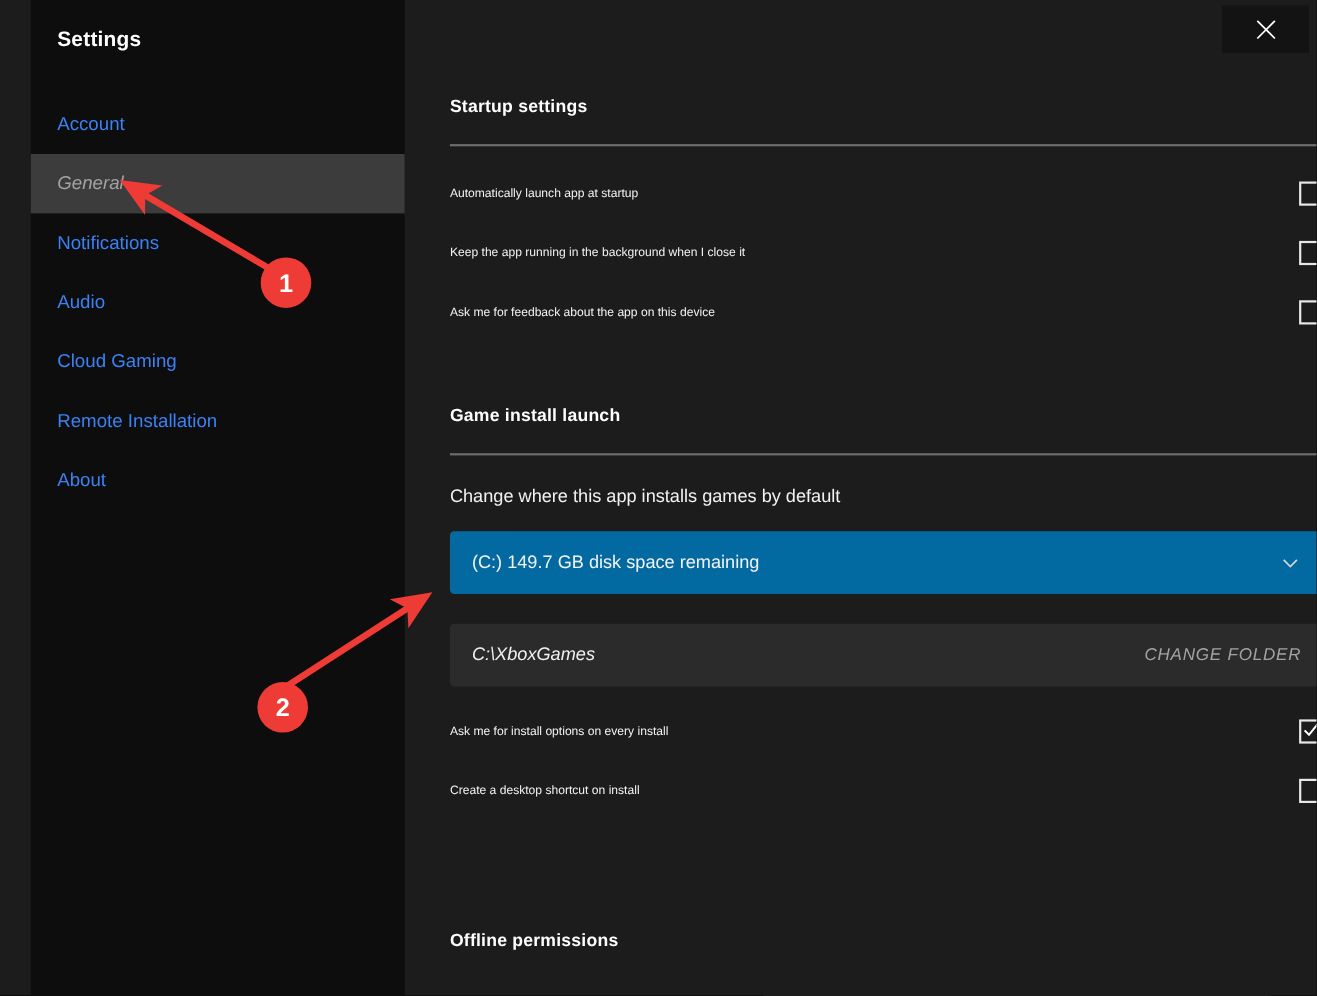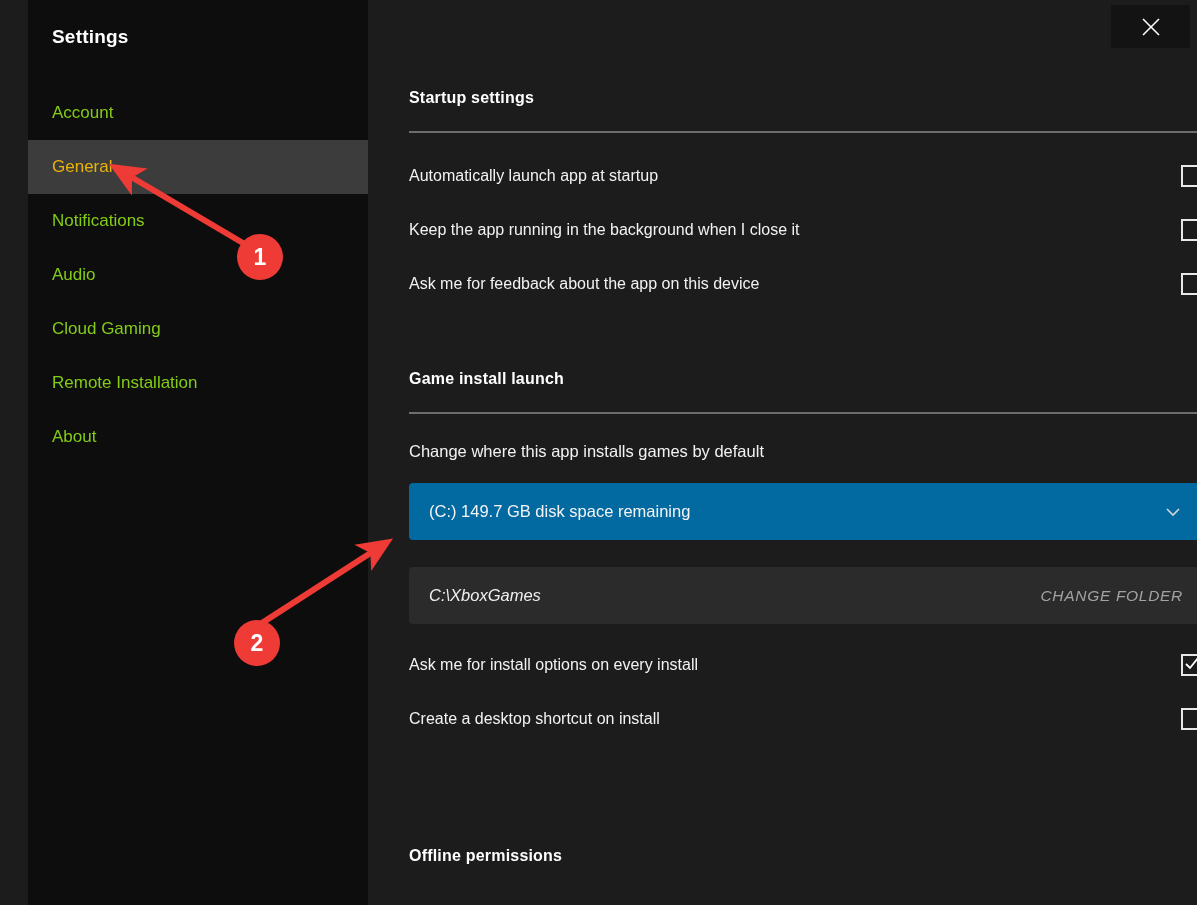--- a/index.html
+++ b/index.html
@@ -36,26 +36,27 @@
     position:absolute;
     left:0; top:86px;
     width:340px;
   }
   .nav-item {
     height:54px;
     display:flex;
     align-items:center;
     padding-left:24px;
     font-size:17px;
-    color:#84cc16;
+    color:#3b82f6;
     cursor:pointer;
   }
   .nav-item.selected {
     background:#3c3c3c;
-    color:#eab308;
+    color:#a3a3a3;
+    font-style:italic;
   }
 
   
   .main {
     position:relative;
     flex:1 1 auto;
     height:905px;
     background:#1c1c1c;
     overflow:hidden;
   }
@@ -93,21 +94,21 @@
 
   .opt-row {
     display:flex;
     align-items:center;
     justify-content:space-between;
     width:794px;
     height:30px;
     cursor:pointer;
   }
   .opt-label {
-    font-size:16px;
+    font-size:11px;
     color:#f2f2f2;
     font-weight:400;
   }
   .checkbox {
     width:22px; height:22px;
     border:2px solid #e8e8e8;
     background:transparent;
     flex:0 0 22px;
     position:relative;
     cursor:pointer;

